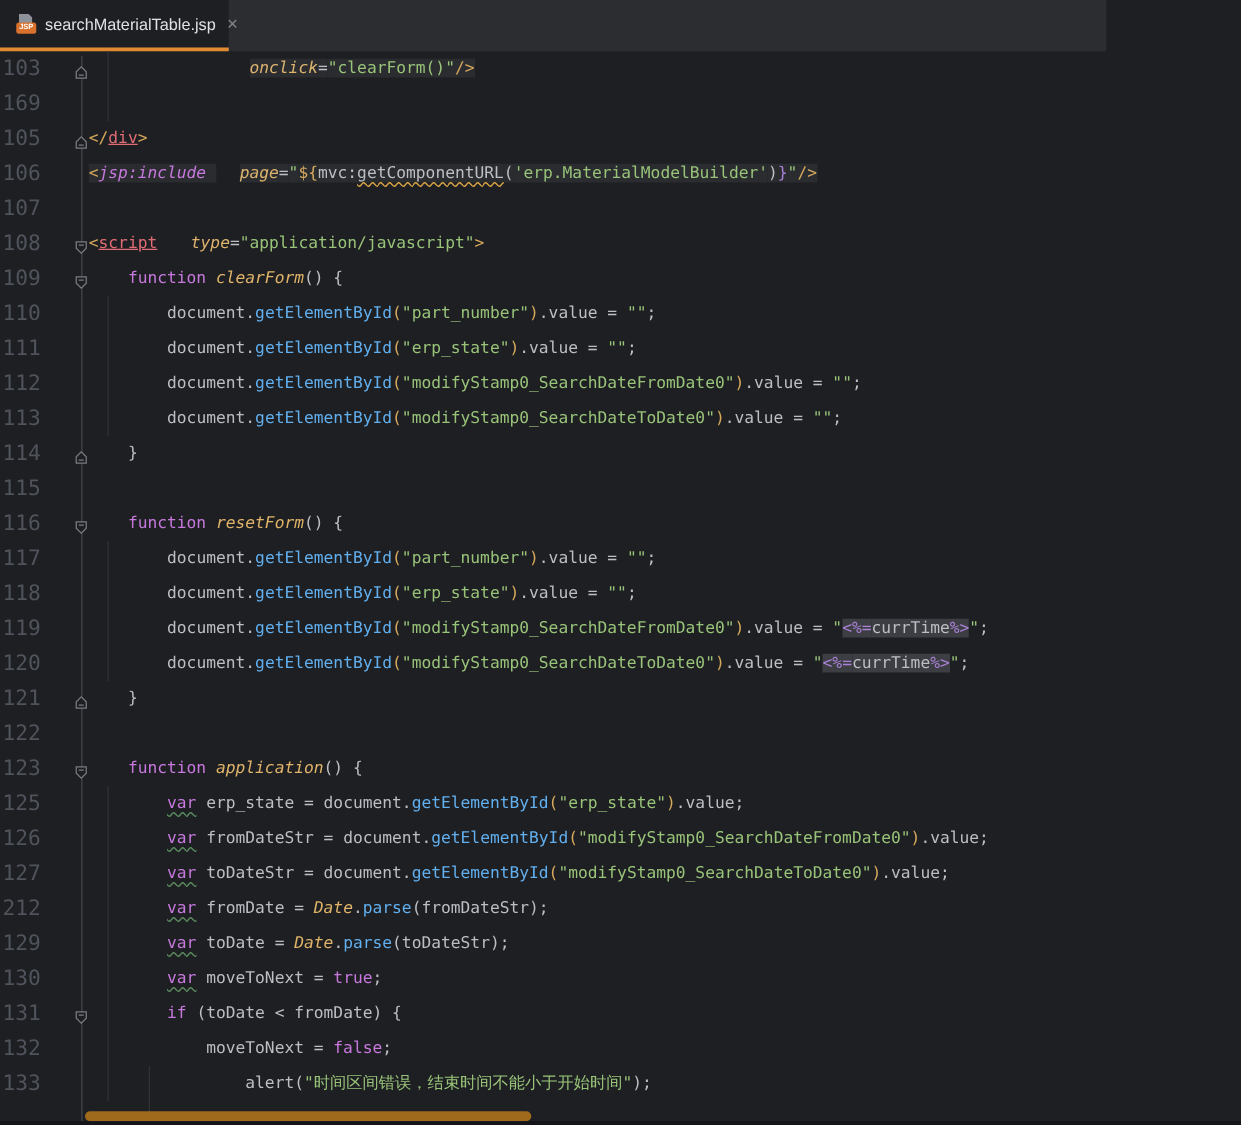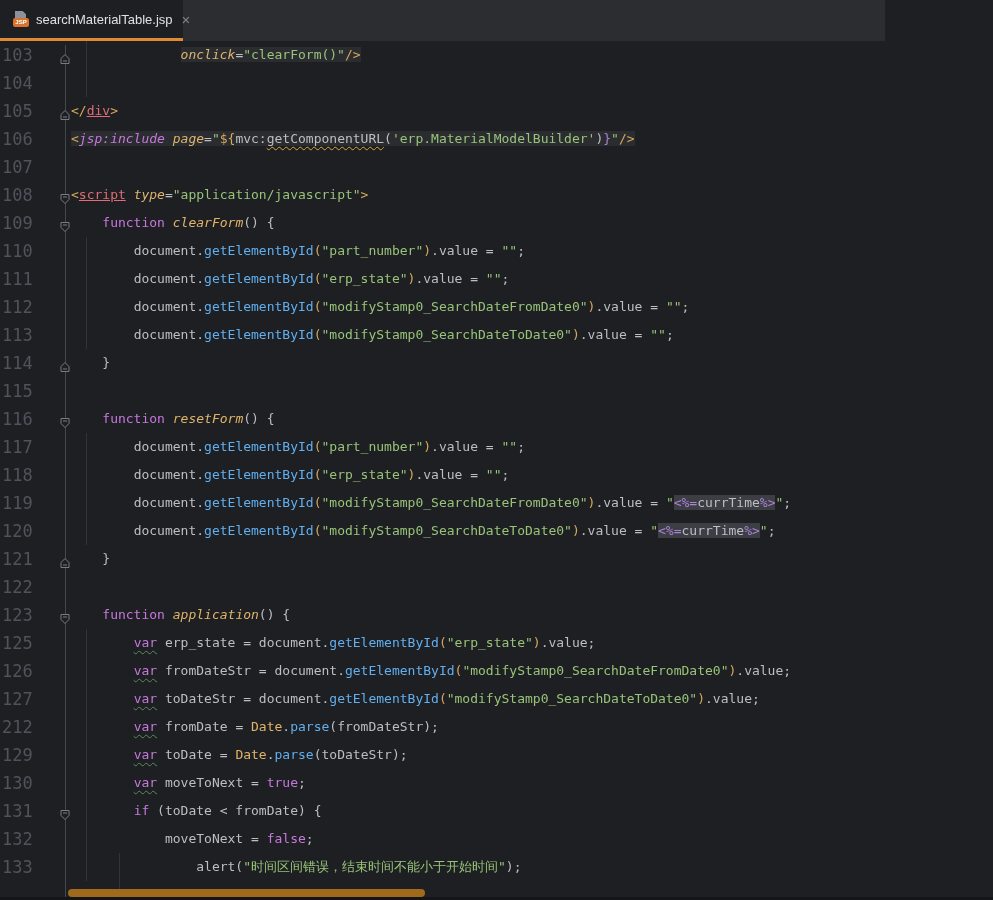--- a/index.html
+++ b/index.html
@@ -54,26 +54,26 @@
   .lnum{
     position:absolute;left:2px;top:0;color:var(--lineNum);
     font-size:17px;letter-spacing:0;
   }
   .fold{position:absolute;left:58px;top:7px;width:14px;height:14px;z-index:3;}
   .codetext{white-space:pre;letter-spacing:0;color:var(--fg);}
   
   .c-d{color:var(--fg);}
   .c-k{color:var(--kw);}
   .c-fn{color:var(--fn);font-style:italic;}
-  .c-cls{color:var(--fn);}
+  .c-cls{color:var(--fn);font-style:italic;}
   .c-m{color:var(--method);}
   .c-s{color:var(--str);}
   .c-tag{color:var(--tag);text-decoration:underline;}
   .c-br{color:var(--br);}
-  .c-attr{color:var(--attr);font-style:italic;}
+  .c-attr{color:var(--attr);font-style:italic;margin-left:19px;}
   .c-jsp{color:var(--kw);font-style:italic;}
   .c-el{color:var(--el);}
   .c-sp{color:var(--fg);}
   .w-y{text-decoration:underline wavy var(--warn);text-decoration-thickness:1px;text-underline-offset:3px;}
   .w-g{text-decoration:underline wavy var(--weak);text-decoration-thickness:1px;text-underline-offset:3px;}
   .b-i{background:var(--ibg);}
   .b-j{background:var(--jbg);}
   
   .hscroll{
     position:absolute;left:68px;top:848px;width:357px;height:8px;
@@ -118,21 +118,21 @@
             <span class="lnum">103</span>
             <span class="fold"><svg width="14" height="14" viewBox="0 0 14 14">
                 <polygon points="3,11.5 11,11.5 11,6.5 7,2.5 3,6.5" fill="#1e1f22" stroke="#787c82" stroke-width="1"></polygon>
                 <line x1="5" y1="9" x2="9" y2="9" stroke="#787c82" stroke-width="1"></line>
               </svg></span>
           </div>
           <div class="codetext"><span class="c-sp">              </span><span class="c-attr b-i">onclick</span><span class="c-d b-i">=</span><span class="c-s b-i">"clearForm()"</span><span class="c-br b-i">/&gt;</span></div>
         </div>
         <div class="row">
           <div class="gutter">
-            <span class="lnum">104</span>
+            <span class="lnum">169</span>
           </div>
           <div class="codetext"></div>
         </div>
         <div class="row">
           <div class="gutter">
             <span class="lnum">105</span>
             <span class="fold"><svg width="14" height="14" viewBox="0 0 14 14">
                 <polygon points="3,11.5 11,11.5 11,6.5 7,2.5 3,6.5" fill="#1e1f22" stroke="#787c82" stroke-width="1"></polygon>
                 <line x1="5" y1="9" x2="9" y2="9" stroke="#787c82" stroke-width="1"></line>
               </svg></span>

